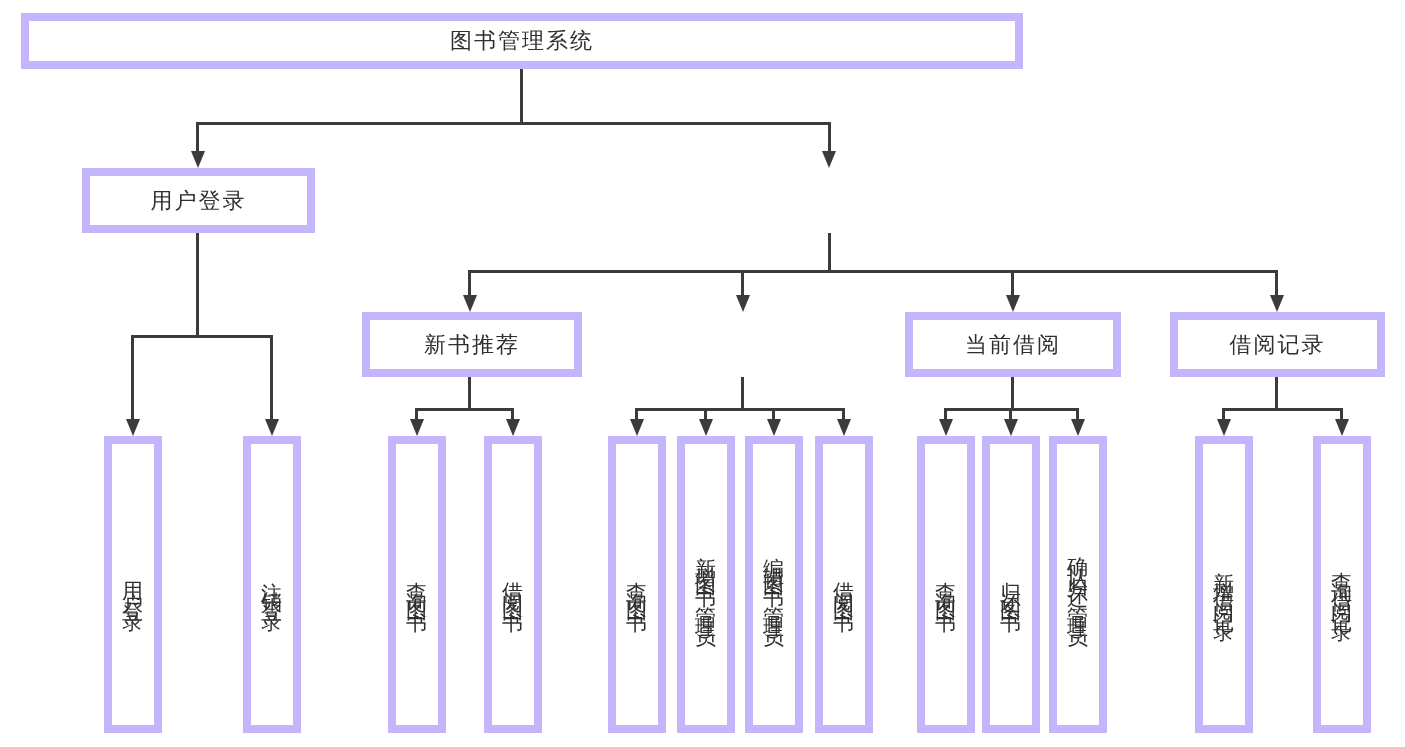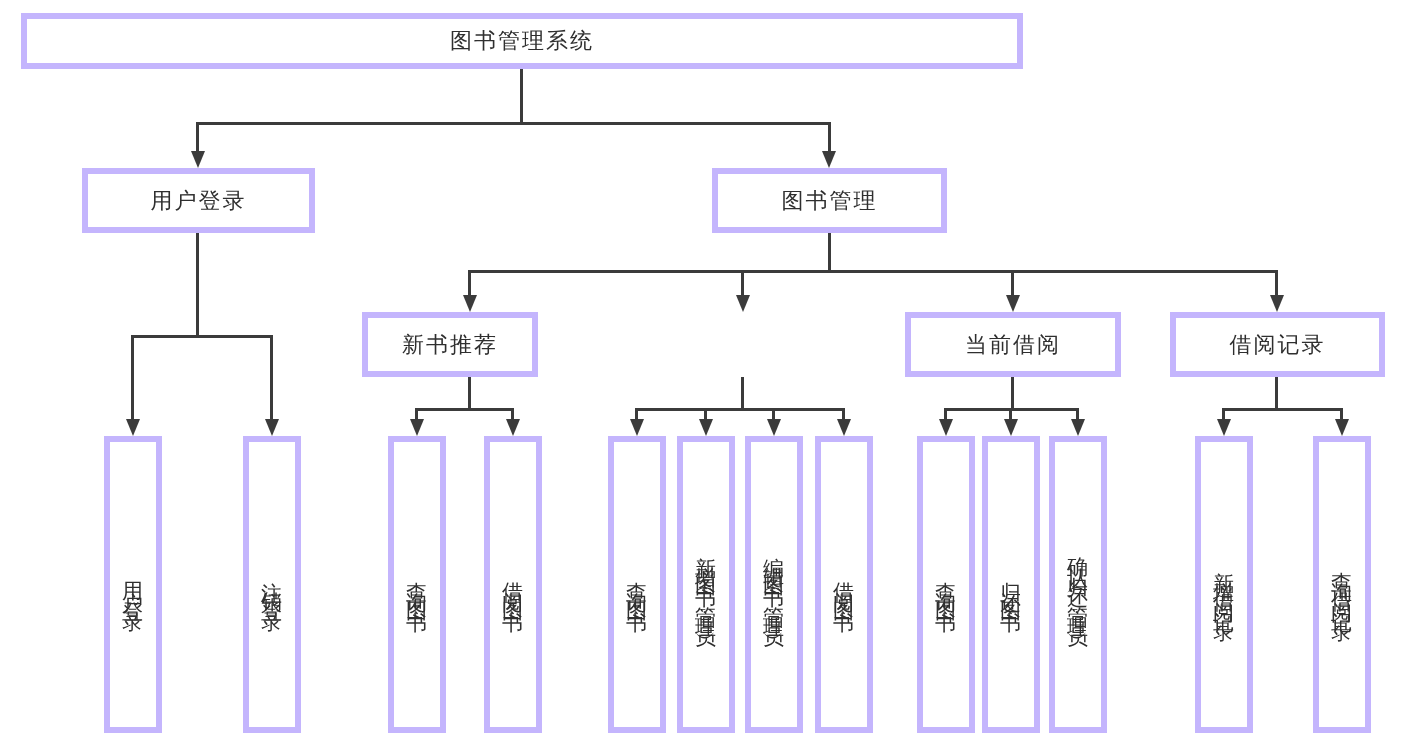--- a/index.html
+++ b/index.html
@@ -10,21 +10,21 @@
   .canvas {
     position: relative;
     width: 1405px;
     height: 747px;
     background: #ffffff;
     overflow: hidden;
   }
   .box {
     position: absolute;
     box-sizing: border-box;
-    border: 6px solid #c4b5fd;
+    border: 8px solid #c4b5fd;
     background: #ffffff;
     display: flex;
     align-items: center;
     justify-content: center;
     color: #2f2f2f;
   }
   .hbox { font-size: 22px; letter-spacing: 2px; }
   .vbox { font-size: 21px; }
   .vbox .vtext {
     writing-mode: vertical-rl;
@@ -61,23 +61,22 @@
   }
 </style>
 </head>
 <body>
 
 <div class="canvas">
 
   <div class="box hbox" style="left:21px;top:13px;width:1002px;height:56px">图书管理系统</div>
 
   <div class="box hbox" style="left:82px;top:168px;width:233px;height:65px">用户登录</div>
-  <div class="box hbox" style="left:712px;top:168px;width:235px;height:65px">图书管理</div>
 
-  <div class="box hbox" style="left:362px;top:312px;width:176px;height:65px">新书推荐</div>
+  <div class="box hbox" style="left:362px;top:312px;width:220px;height:65px">新书推荐</div>
   <div class="box hbox" style="left:905px;top:312px;width:216px;height:65px">当前借阅</div>
   <div class="box hbox" style="left:1170px;top:312px;width:215px;height:65px">借阅记录</div>
 
   <div class="box vbox" style="left:104px;top:436px;width:58px;height:297px">
     <span class="vtext">用户登录</span>
   </div>
   <div class="box vbox" style="left:243px;top:436px;width:58px;height:297px">
     <span class="vtext">注销登录</span>
   </div>
 

